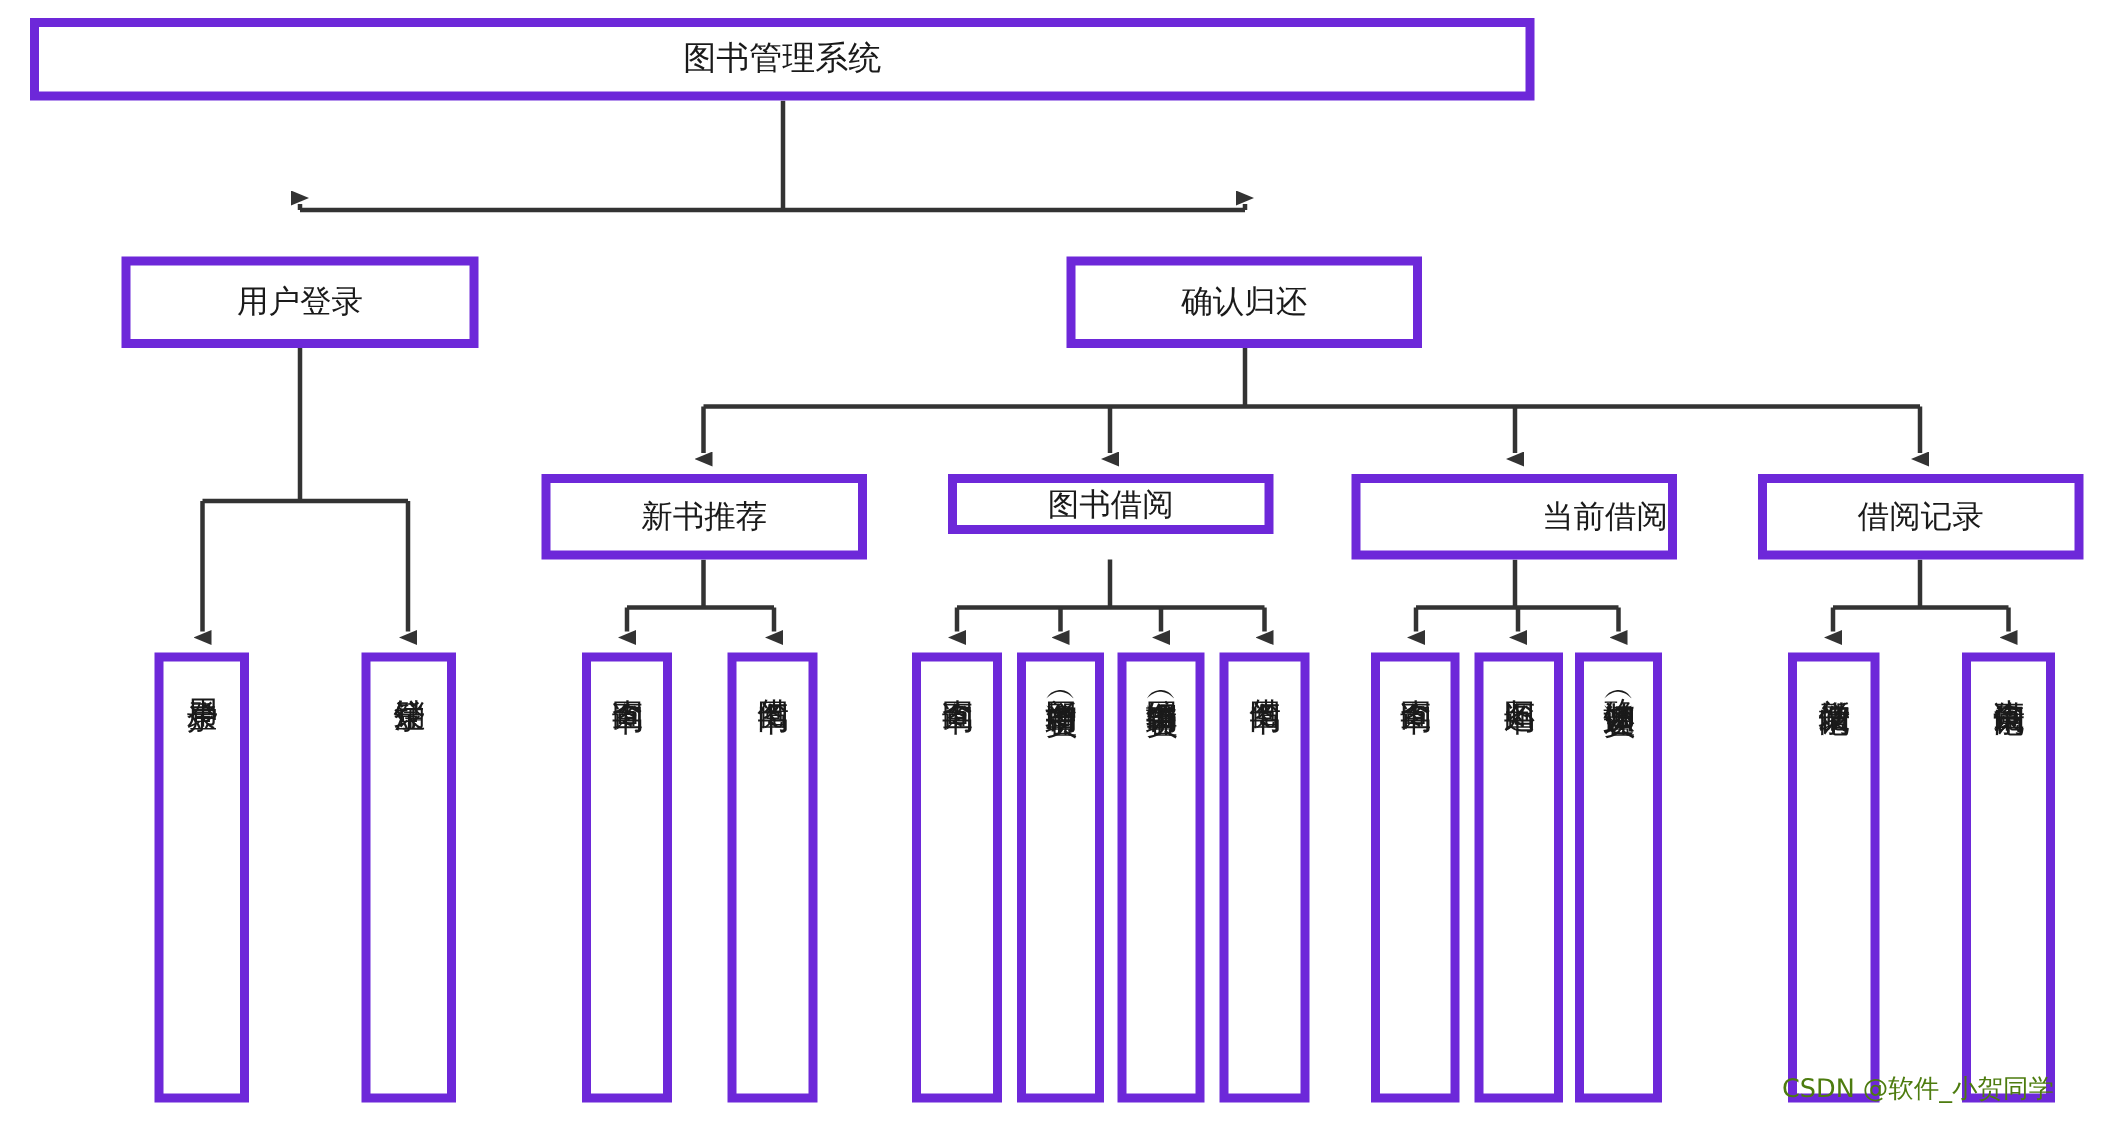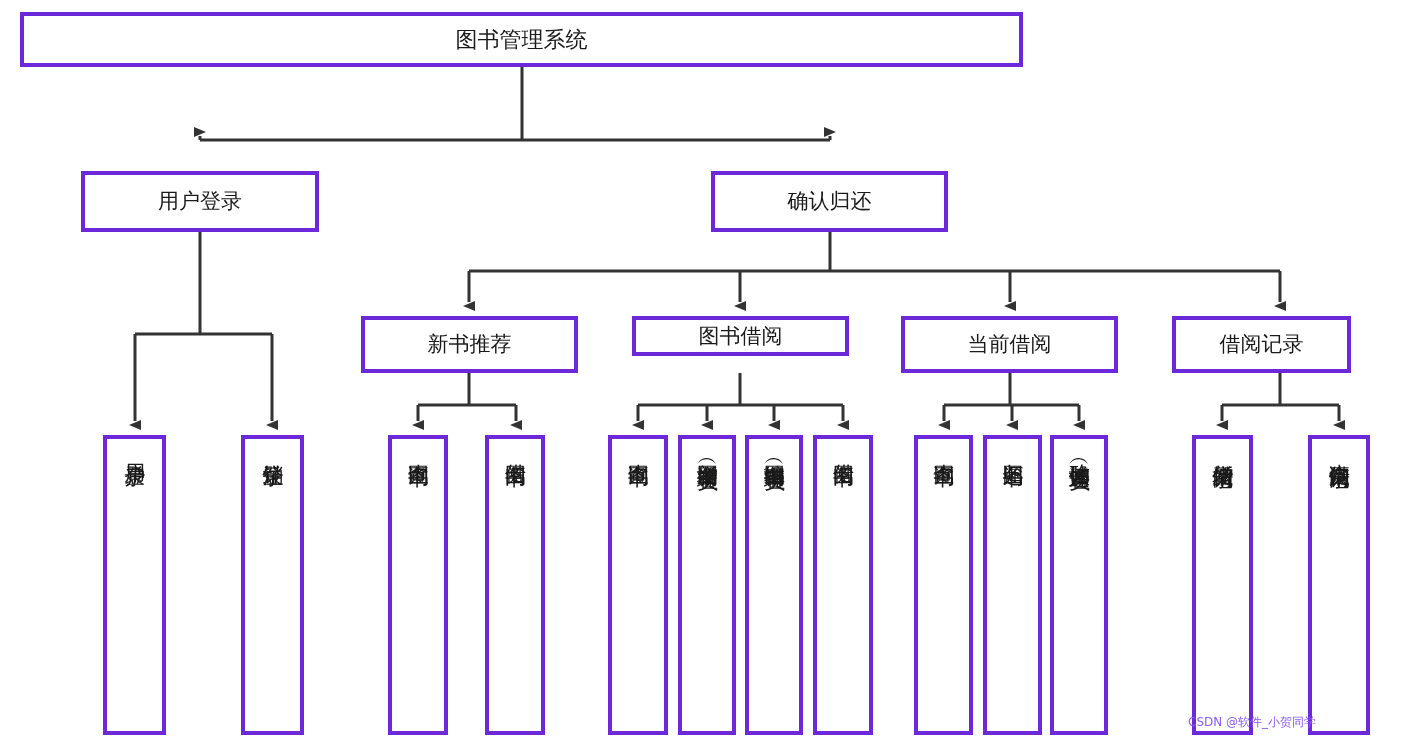--- a/index.html
+++ b/index.html
@@ -23,21 +23,21 @@
     left: 0;
     top: 0;
     width: 1405px;
     height: 747px;
     pointer-events: none;
   }
   .node {
     position: absolute;
     box-sizing: border-box;
     background: #ffffff;
-    border: 4px solid #6d28d9;
+    border: 6px solid #6d28d9;
     display: flex;
     align-items: center;
     justify-content: center;
     color: #1a1a1a;
     z-index: 2;
   }
   .node .label {
     display: block;
     text-align: center;
     line-height: 1.18;
@@ -62,22 +62,22 @@
     text-orientation: upright;
     font-size: 21px;
     letter-spacing: 1px;
     line-height: 1.0;
     white-space: nowrap;
   }
   .watermark {
     position: absolute;
     left: 1188px;
     top: 714px;
-    font-size: 12px;
-    color: #8b5cf6;
+    font-size: 17px;
+    color: #4d7c0f;
     white-space: nowrap;
     z-index: 3;
     font-family: "DejaVu Sans", "Liberation Sans", sans-serif;
   }
 </style>
 </head>
 <body>
 
 <div id="canvas">
 
@@ -142,24 +142,24 @@
   <div class="node horiz" style="left:711px; top:171px; width:237px; height:61px;">
     <span class="label">确认归还</span>
   </div>
 
   <div class="node horiz" style="left:361px; top:316px; width:217px; height:57px;">
     <span class="label">新书推荐</span>
   </div>
   <div class="node horiz" style="left:632px; top:316px; width:217px; height:40px;">
     <span class="label">图书借阅</span>
   </div>
-  <div class="node horiz" style="left:901px; top:316px; width:217px; height:57px;">
+  <div class="node horiz" style="left:901px; top:316px; width:217px; height:57px;justify-content:flex-end;">
     <span class="label">当前借阅</span>
   </div>
-  <div class="node horiz" style="left:1172px; top:316px; width:179px; height:57px;">
+  <div class="node horiz" style="left:1172px; top:316px; width:217px; height:57px;">
     <span class="label">借阅记录</span>
   </div>
 
   <div class="node vert" style="left:103px; top:435px; width:63px; height:300px;">
     <span class="label">用户登录</span>
   </div>
   <div class="node vert" style="left:241px; top:435px; width:63px; height:300px;">
     <span class="label">注销登录</span>
   </div>
   <div class="node vert" style="left:388px; top:435px; width:60px; height:300px;">

